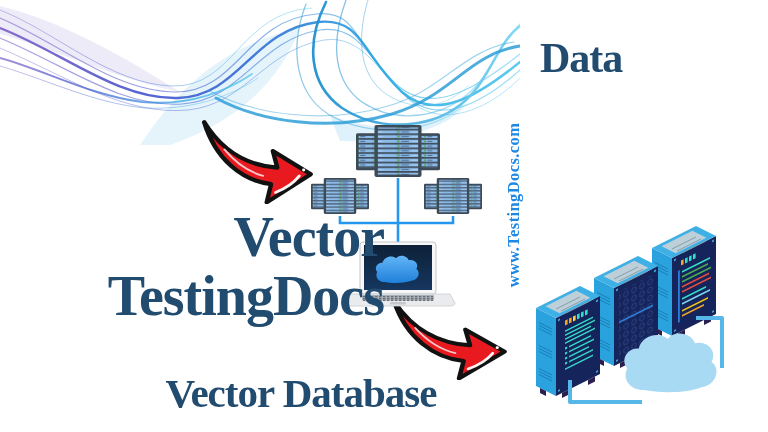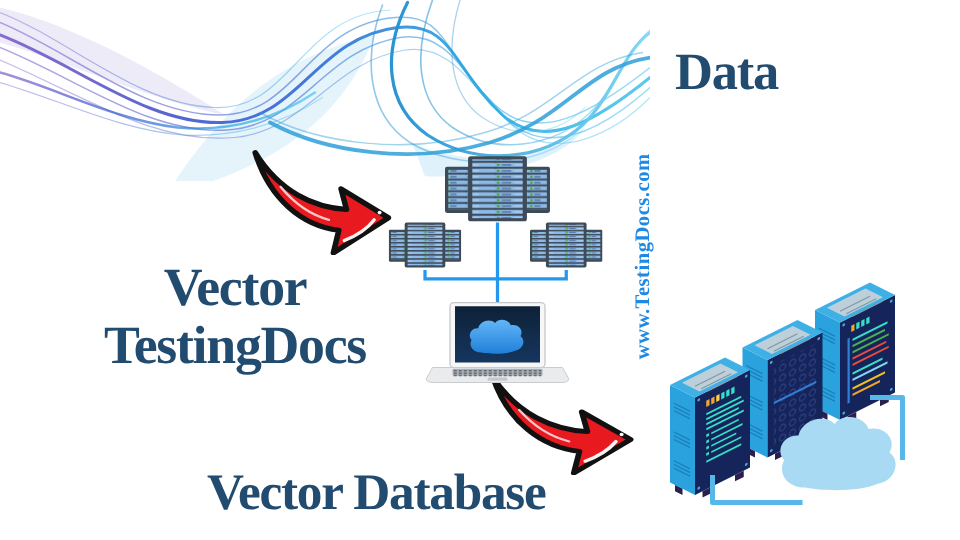--- a/index.html
+++ b/index.html
@@ -6,21 +6,21 @@
   .canvas{
     position:relative;width:768px;height:432px;background:#ffffff;
     overflow:hidden;font-family:Liberation Serif, serif;padding-left:16px;
   }
   .abs{position:absolute;}
   .heading{
     color:#224b70;font-weight:bold;line-height:1.06;
     letter-spacing:-1px;text-align:center;
   }
   .data-label{left:540px;top:36px;font-size:42px;}
-  .embeddings-label{left:20px;top:208px;width:336px;font-size:43px;}
+  .embeddings-label{left:48px;top:208px;width:336px;font-size:56px;text-align:right;}
   .database-label{left:101px;top:372px;width:400px;font-size:41px;}
   .watermark{
     left:514px;top:205px;transform:translate(-50%,-50%) rotate(-90deg);
     color:#1e88e5;font-size:16.5px;font-weight:bold;white-space:nowrap;
     letter-spacing:.4px;
   }
 </style>
 </head>
 <body>
 

